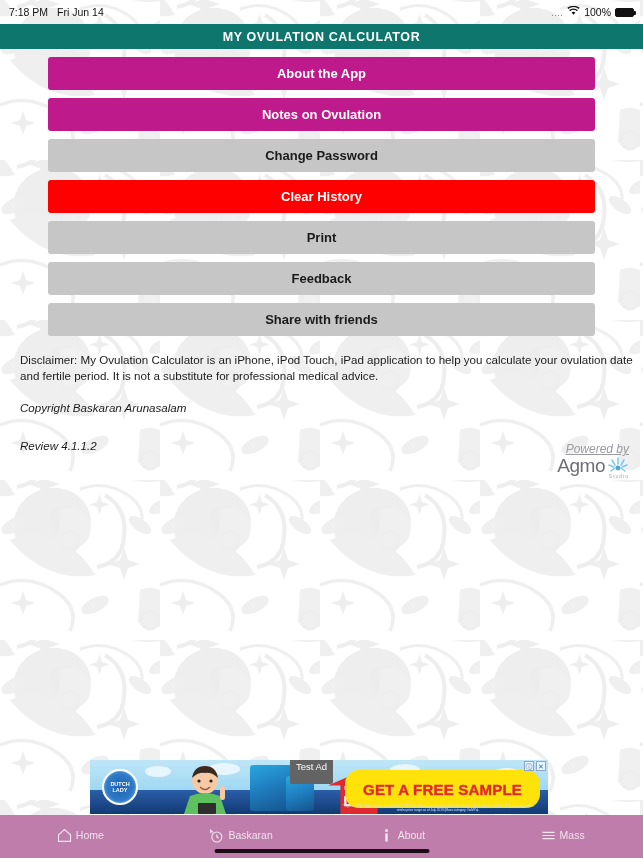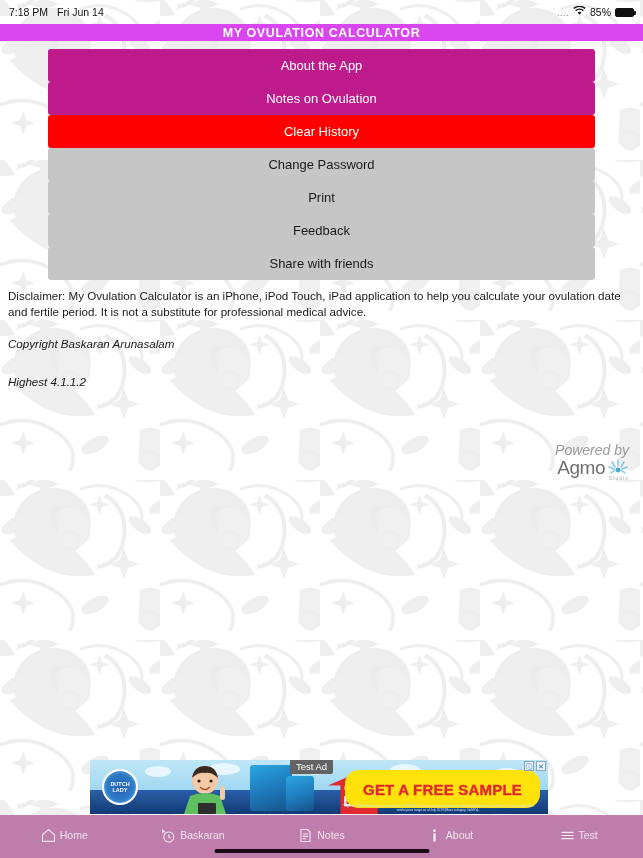--- a/index.html
+++ b/index.html
@@ -38,63 +38,66 @@
     border:1px solid #111; border-radius:2px; position:relative; background:#111;
   }
   .batt::after{
     content:""; position:absolute; right:-3px; top:2.5px;
     width:2px; height:4px; background:#111; border-radius:0 1px 1px 0;
   }
 
   
   #title-bar {
     position:relative; z-index:2;
-    height:17px;
-    background:#d946ef;
+    height:25px;
+    background:#0f766e;
     display:flex; align-items:center; justify-content:center;
   }
   #title-bar .t {
     color:#fff; font-size:12.5px; font-weight:bold; letter-spacing:.6px;
   }
 
   
   #content {
     position:relative; z-index:2;
     padding:8px 48px 0 48px;
   }
   .btn {
     display:flex; align-items:center; justify-content:center;
     height:33px; width:100%;
     border:none; border-radius:3px;
     font-size:13px;
+    margin-bottom:8px;
     cursor:pointer;
     font-family:inherit;
+    font-weight:bold;
   }
   .btn.magenta { background:#bf1a8c; color:#fff; }
   .btn.red     { background:#fe0000; color:#fff; }
   .btn.gray    { background:#c6c6c6; color:#1a1a1a; }
   .btn.gray.big{ font-size:13px; }
 
   
   #info-block {
     position:relative; z-index:2;
     padding:8px 10px 0 8px;
     color:#1b1b1b;
+    margin-left:12px;
   }
   #disclaimer { font-size:11.6px; line-height:15.5px; max-width:632px; }
   #copyright  { font-size:11.6px; font-style:italic; margin-top:18px; }
   #version    { font-size:11.6px; font-style:italic; margin-top:25px; }
 
   
   #agmo {
     position:absolute; right:14px; top:443px; z-index:3;
     width:85px; text-align:right; color:#8e8e93;
     line-height:1;
   }
-  #agmo .pw { font-size:14px; font-style:italic; color:#9a9aa0; display:block; margin-bottom:1px;}
+  #agmo .pw { font-size:12px; font-style:italic; color:#9a9aa0; display:block; margin-bottom:1px;text-decoration:underline;}
   #agmo .row { display:flex; align-items:flex-start; justify-content:flex-end; gap:2px; }
   #agmo .name { font-size:19px; color:#6d6d75; letter-spacing:-.5px; font-family:"Liberation Sans",sans-serif;}
   #agmo .sub { font-size:5px; color:#a7a7ad; letter-spacing:1px; display:block; text-align:right; margin-top:-2px;}
   #agmo-burst { width:22px; height:20px; }
 
   
   #ad-banner {
     position:absolute; left:90px; top:760px; width:458px; height:54px;
     z-index:3; overflow:hidden;
     background:linear-gradient(180deg,#bfe6f7 0%,#9fd8f2 55%,#2b5ea8 56%,#123a74 100%);
@@ -134,21 +137,21 @@
     position:absolute; width:100%; top:13px; text-align:center;
     color:#fff; font-size:6px; font-weight:bold; letter-spacing:.4px;
   }
   #ad-dha .dha {
     position:absolute; width:100%; top:20px; text-align:center;
     color:#fff; font-size:15px; font-weight:bold; letter-spacing:-.3px;
   }
   #ad-testad {
     position:absolute; left:200px; top:0px; z-index:6;
     background:#636363; color:#fff; font-size:9.5px;
-    padding:1px 6px 2px 6px; border-radius:0 0 2px 2px;text-align:right;
+    padding:1px 6px 12px 6px; border-radius:0 0 2px 2px;text-align:right;
   }
   #ad-cta {
     position:absolute; right:8px; top:10px; width:195px; height:38px;
     background:#ffe20a; border-radius:14px;
     display:flex; align-items:center; justify-content:center;
     color:#e02a2f; font-size:15px; font-weight:bold; letter-spacing:.2px;
     -webkit-text-stroke:0.4px #e02a2f;
   }
   #ad-fine {
     position:absolute; right:10px; bottom:2px; width:200px;
@@ -216,43 +219,43 @@
   </div>
   <div id="status-right">
     <span class="sb-dots">....</span>
     <span>
       <svg width="13" height="10" viewBox="0 0 13 10">
         <path d="M6.5 8.8 L4.6 6.6 a3 3 0 0 1 3.8 0 Z" fill="#111"></path>
         <path d="M2.6 4.6 a6 6 0 0 1 7.8 0" fill="none" stroke="#111" stroke-width="1.4"></path>
         <path d="M0.8 2.4 a9.2 9.2 0 0 1 11.4 0" fill="none" stroke="#111" stroke-width="1.4"></path>
       </svg>
     </span>
-    <span>85%</span>
+    <span>100%</span>
     <span class="batt"></span>
   </div>
 </div>
 
 <div id="title-bar">
   <span class="t">MY OVULATION CALCULATOR</span>
 </div>
 
 <div id="content">
   <button class="btn magenta">About the App</button>
   <button class="btn magenta">Notes on Ovulation</button>
+  <button class="btn gray">Change Password</button>
   <button class="btn red">Clear History</button>
-  <button class="btn gray">Change Password</button>
   <button class="btn gray">Print</button>
   <button class="btn gray">Feedback</button>
   <button class="btn gray">Share with friends</button>
 </div>
 
 <div id="info-block">
   <div id="disclaimer">Disclaimer: My Ovulation Calculator is an iPhone, iPod Touch, iPad application to help you calculate your ovulation date and fertile period. It is not a substitute for professional medical advice.</div>
   <div id="copyright">Copyright Baskaran Arunasalam</div>
-  <div id="version">Highest 4.1.1.2</div>
+  <div id="version">Review 4.1.1.2</div>
 </div>
 
 <div id="agmo">
   <span class="pw">Powered by</span>
   <div class="row">
     <span class="name">Agmo</span>
     <span id="agmo-burst">
       <svg viewBox="0 0 22 20" width="22" height="20">
         <g stroke="#7fc6e8" stroke-width="1.5" stroke-linecap="round">
           <line x1="11" y1="2" x2="11" y2="8"></line>
@@ -329,43 +332,34 @@
     <span>
       <svg width="15" height="15" viewBox="0 0 15 15" fill="none" stroke="#f3e6ef" stroke-width="1.1">
         <circle cx="7.8" cy="9" r="5"></circle>
         <path d="M7.8 6.4 V9 L9.7 10.2"></path>
         <path d="M4 4.2 L1.6 2.3 L1.8 5.2"></path>
       </svg>
     </span>
     <span>Baskaran</span>
   </div>
 
-  <div class="tab">
-    <span>
-      <svg width="15" height="15" viewBox="0 0 15 15" fill="none" stroke="#f3e6ef" stroke-width="1.1">
-        <path d="M3 1.5 H9.5 L12 4 V13.5 H3 Z"></path>
-        <path d="M5 6 H10 M5 8.4 H10 M5 10.8 H8"></path>
-      </svg>
-    </span>
-    <span>Notes</span>
-  </div>
 
   <div class="tab">
     <span>
       <svg width="15" height="15" viewBox="0 0 15 15">
         <rect x="6.3" y="1.3" width="2.4" height="2.6" rx=".6" fill="#f7ecf3"></rect>
         <rect x="6.3" y="5.3" width="2.4" height="8.2" rx=".6" fill="#f7ecf3"></rect>
       </svg>
     </span>
     <span>About</span>
   </div>
 
   <div class="tab">
     <span>
       <svg width="15" height="15" viewBox="0 0 15 15" stroke="#f3e6ef" stroke-width="1.2">
         <path d="M1.4 4.3 H13.6 M1.4 7.5 H13.6 M1.4 10.7 H13.6"></path>
       </svg>
     </span>
-    <span>Test</span>
+    <span>Mass</span>
   </div>
 
   <div id="home-indicator"></div>
 </div>
 
 </body></html>

